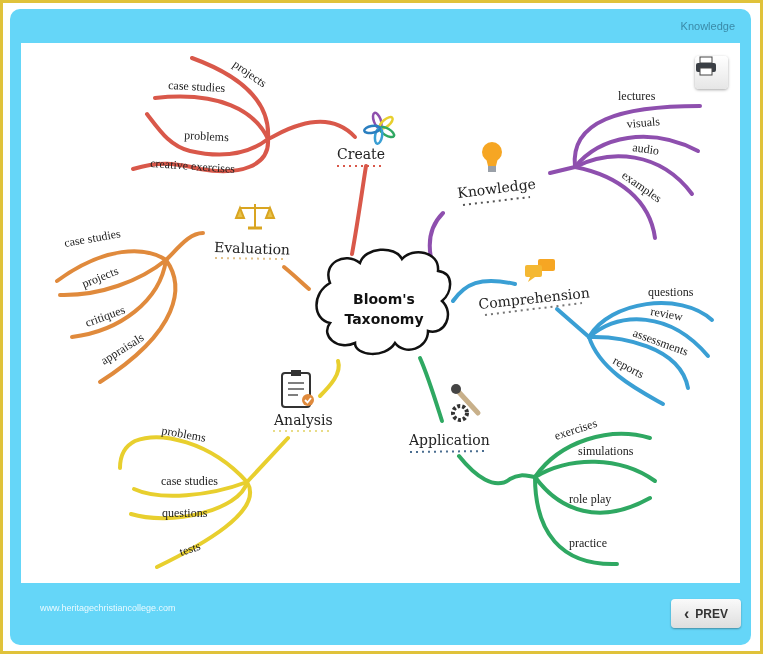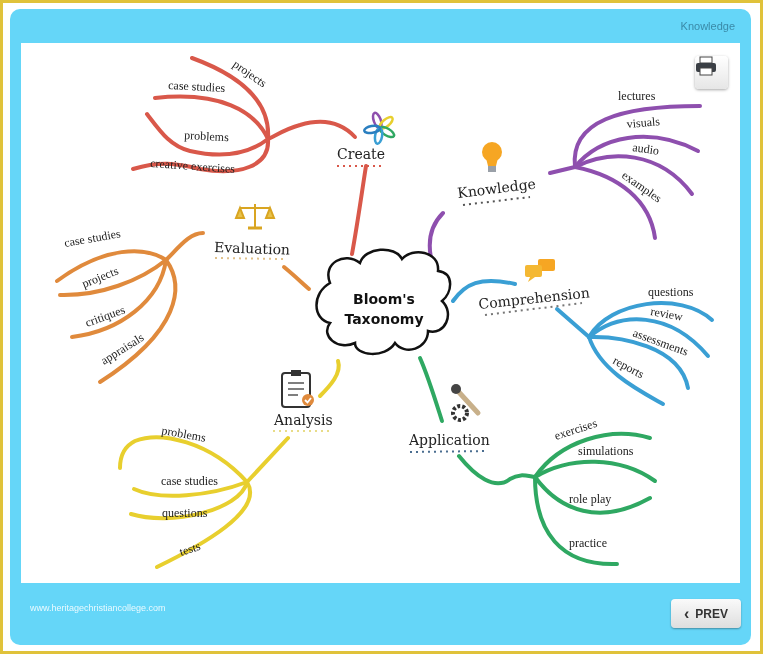--- a/index.html
+++ b/index.html
@@ -28,21 +28,21 @@
   .canvas svg { position: absolute; left: 0; top: 0; }
   .lbl { font-family: "Liberation Serif", serif; fill: #222; }
   .cat { font-family: "DejaVu Serif", serif; fill: #222; }
   .print-button {
     position: absolute; right: 12px; top: 13px; width: 33px; height: 33px;
     border-radius: 4px; background: linear-gradient(#ffffff, #e6e6e6);
     box-shadow: 0 1px 3px rgba(0,0,0,0.35); cursor: pointer;
     display: flex; align-items: center; justify-content: center;
   }
   .footer-url {
-    position: absolute; left: 20px; top: 594px; font-size: 9px; color: #eafaff; text-align: center;
+    position: absolute; left: 30px; top: 594px; font-size: 9px; color: #eafaff; text-align: center;
   }
   .prev-button {
     position: absolute; right: 10px; top: 590px; width: 70px; height: 29px;
     border-radius: 4px; background: linear-gradient(#fafafa, #dedede);
     box-shadow: 0 1px 2px rgba(0,0,0,0.35);
     display: flex; align-items: center; justify-content: center;
     font-size: 12px; font-weight: bold; color: #333; cursor: pointer; gap: 6px;
   }
 </style>
 </head>

